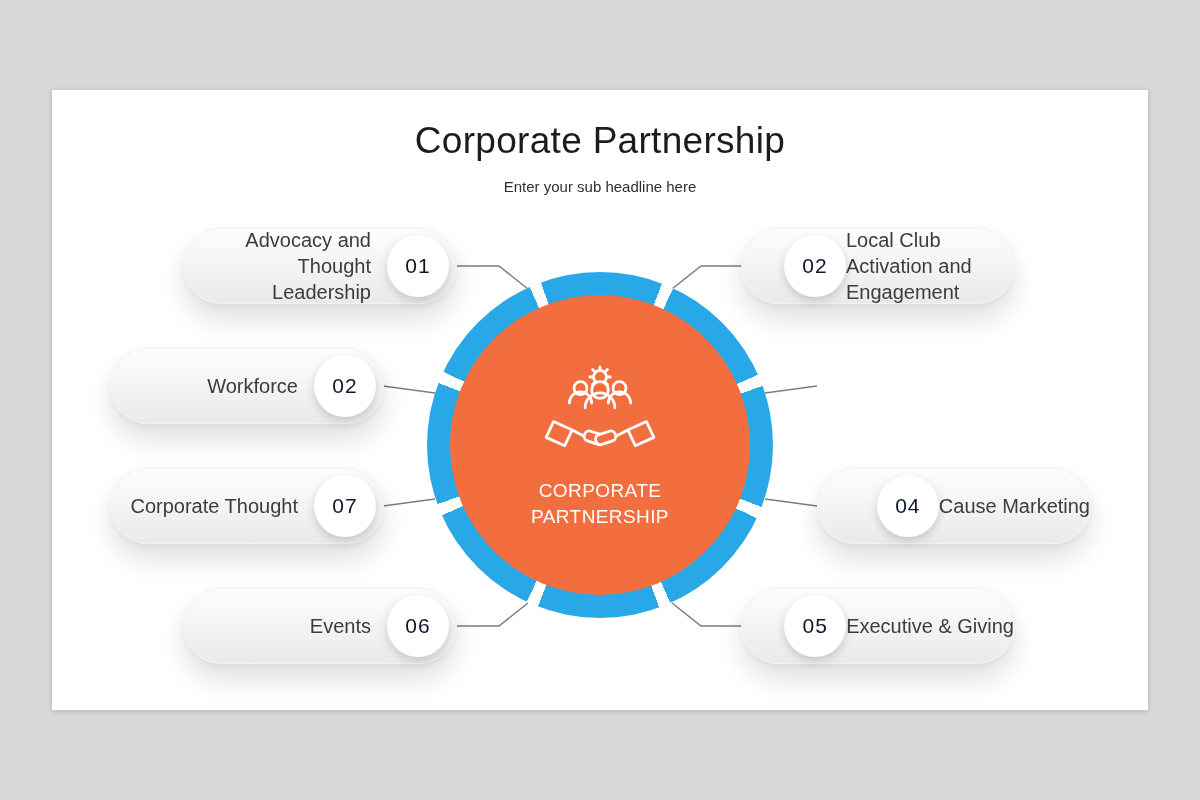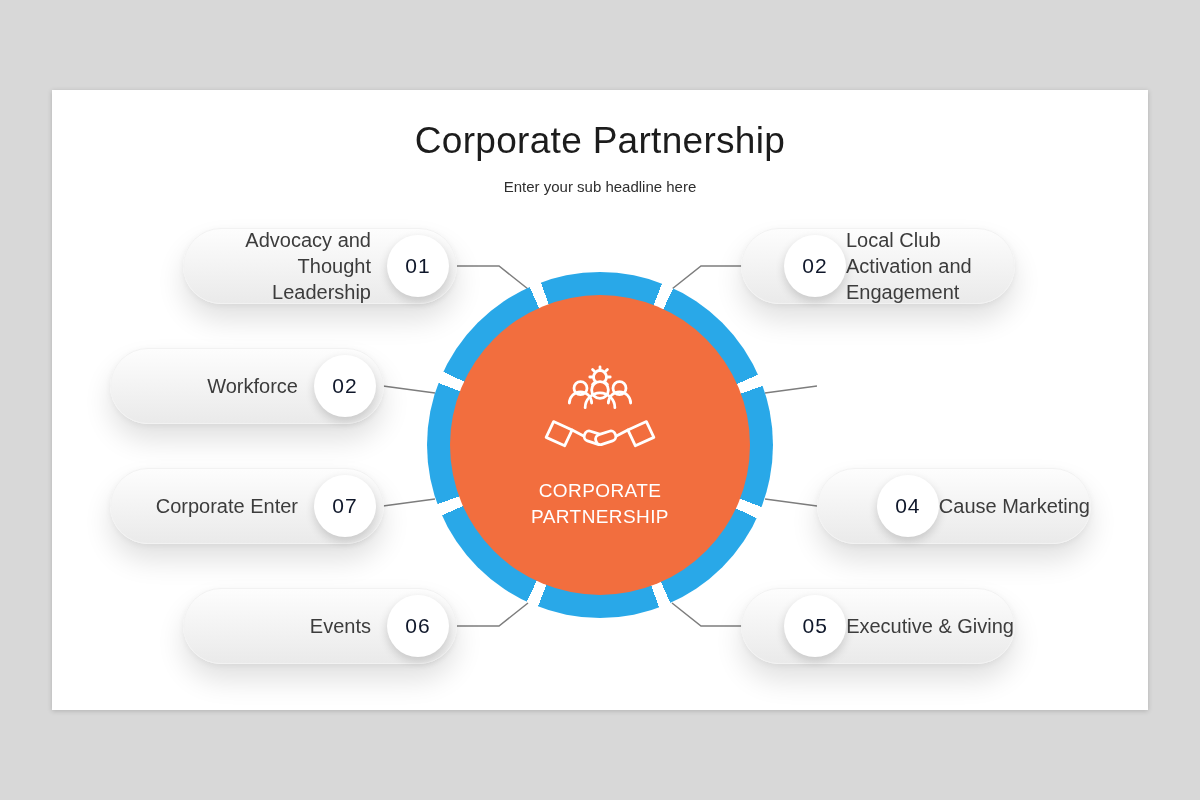--- a/index.html
+++ b/index.html
@@ -108,21 +108,21 @@
 
     <div class="pill left p8">
       <span class="label">Workforce</span>
       <span class="badge">
           <span>02</span>
         </span>
     </div>
 
 
     <div class="pill left p7">
-      <span class="label">Corporate Enter</span>
+      <span class="label">Corporate Thought</span>
       <span class="badge">
           <span>07</span>
         </span>
     </div>
 
     <div class="pill right p4">
       <span class="badge">
           <span>04</span>
         </span>
       <span class="label">Cause Marketing</span>

